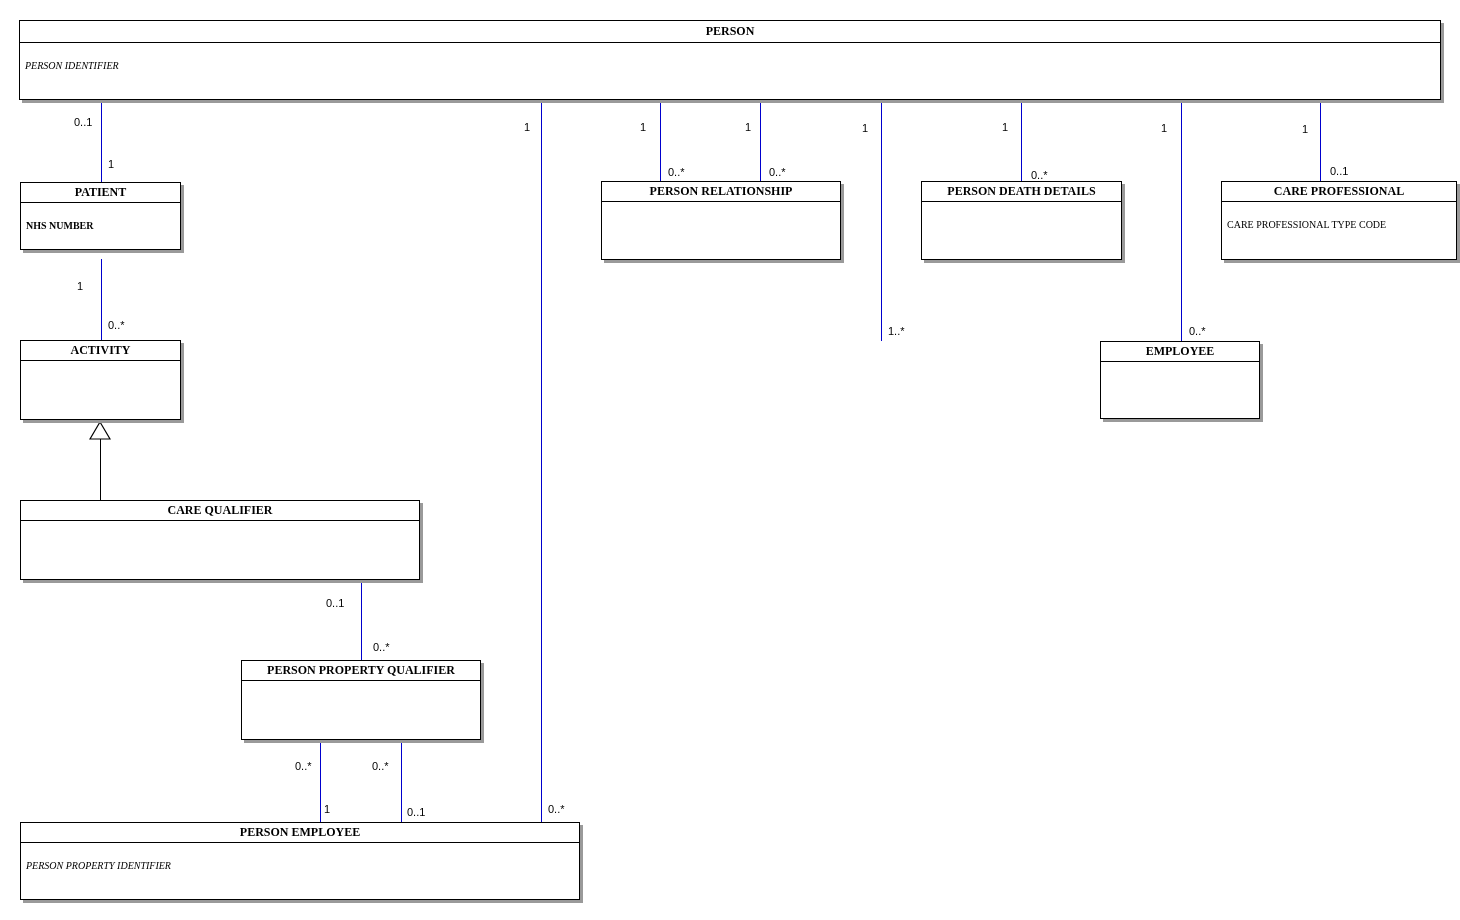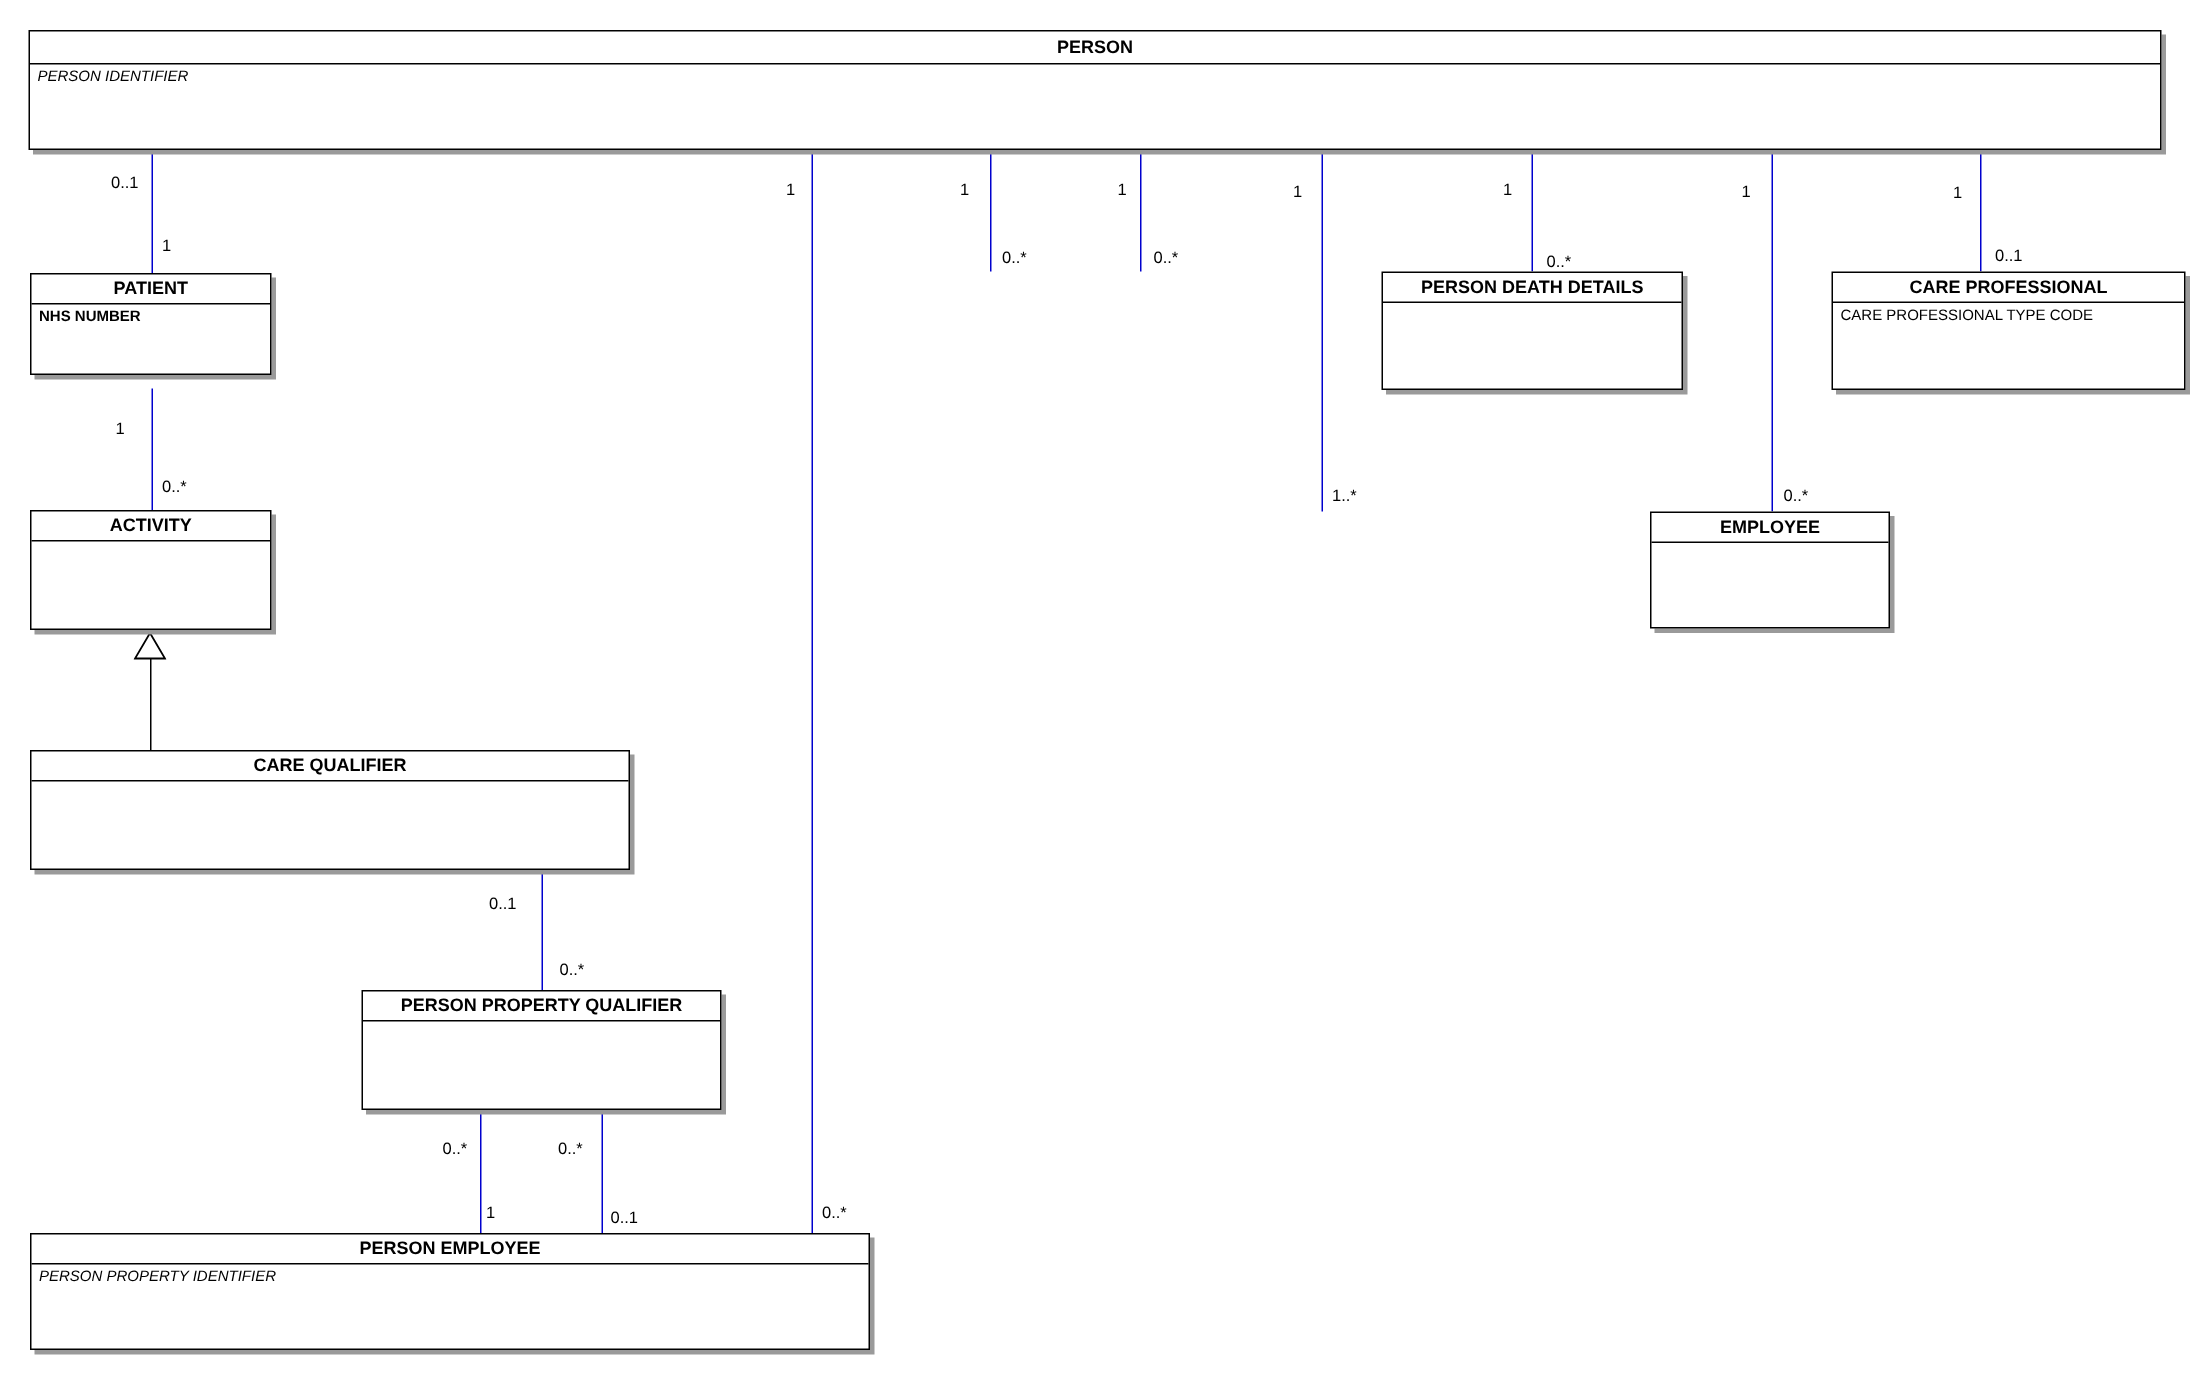--- a/index.html
+++ b/index.html
@@ -10,37 +10,39 @@
     font-family:"Liberation Sans", sans-serif;
     overflow:hidden;
   }
   .entity{
     position:absolute;
     background:#ffffff;
     border:1.5px solid #000000;
     box-shadow:3px 3px 0 #9a9a9a;
     box-sizing:border-box;
     z-index:2;
+    font-family:Liberation Serif, serif;
   }
   .entity-title{
     height:19px;
     line-height:19px;
     border-bottom:1.5px solid #000000;
     text-align:center;
     font-weight:bold;
     font-size:12px;
     color:#000000;
     white-space:nowrap;
     overflow:hidden;
   }
   .entity-title.tall{height:21px;line-height:21px;}
   .entity-body{
     padding:3px 5px;
     font-size:10px;
     color:#000000;
+    margin-top:14px;
   }
   .attr{white-space:nowrap;line-height:12px;}
   .attr.italic{font-style:italic;}
   .attr.bold{font-weight:bold;}
   .edge{
     position:absolute;
     width:0;
     border-left:1.5px solid #0000cd;
     z-index:1;
   }
@@ -121,20 +123,24 @@
     </div>
   </div>
 
   <div class="entity" style="left:20px;top:182px;width:161px;height:68px">
     <div class="entity-title">PATIENT</div>
     <div class="entity-body">
       <div class="attr bold">NHS NUMBER</div>
     </div>
   </div>
 
+  <div class="entity" style="left:601px;top:181px;width:240px;height:79px">
+    <div class="entity-title">PERSON RELATIONSHIP</div>
+    <div class="entity-body"></div>
+  </div>
 
   <div class="entity" style="left:921px;top:181px;width:201px;height:79px">
     <div class="entity-title">PERSON DEATH DETAILS</div>
     <div class="entity-body"></div>
   </div>
 
   <div class="entity" style="left:1221px;top:181px;width:236px;height:79px">
     <div class="entity-title">CARE PROFESSIONAL</div>
     <div class="entity-body">
       <div class="attr">CARE PROFESSIONAL TYPE CODE</div>

